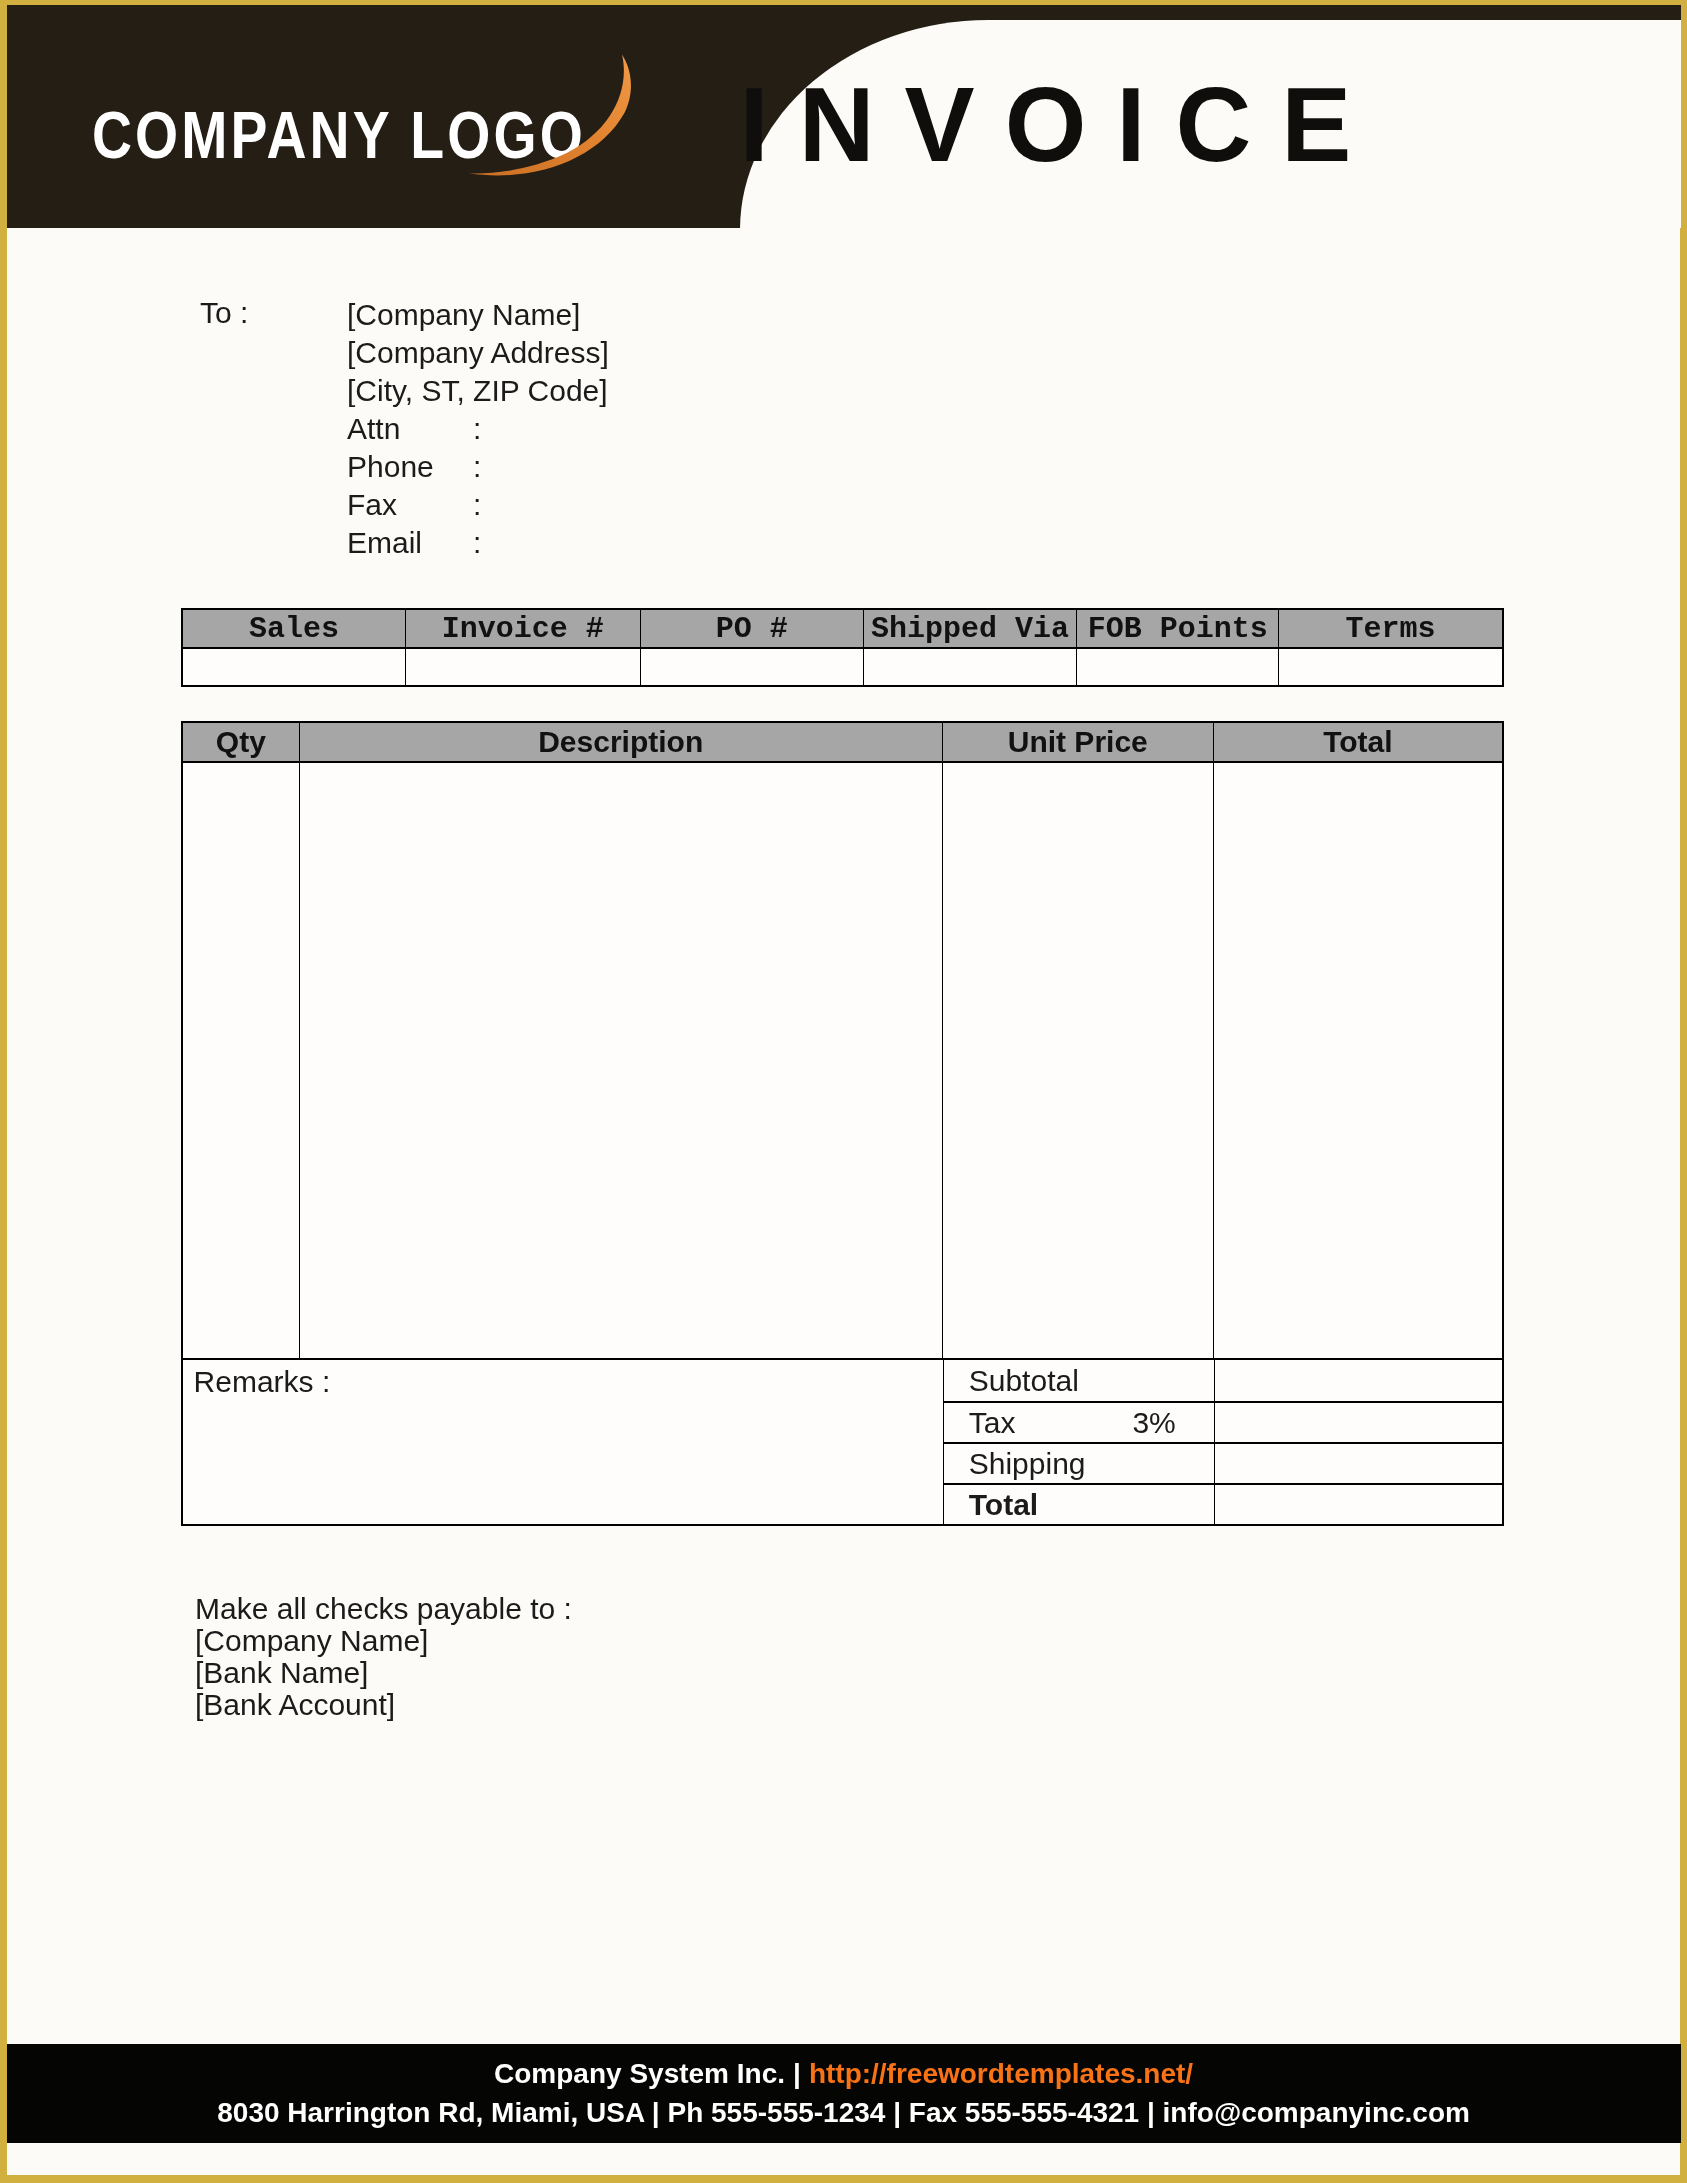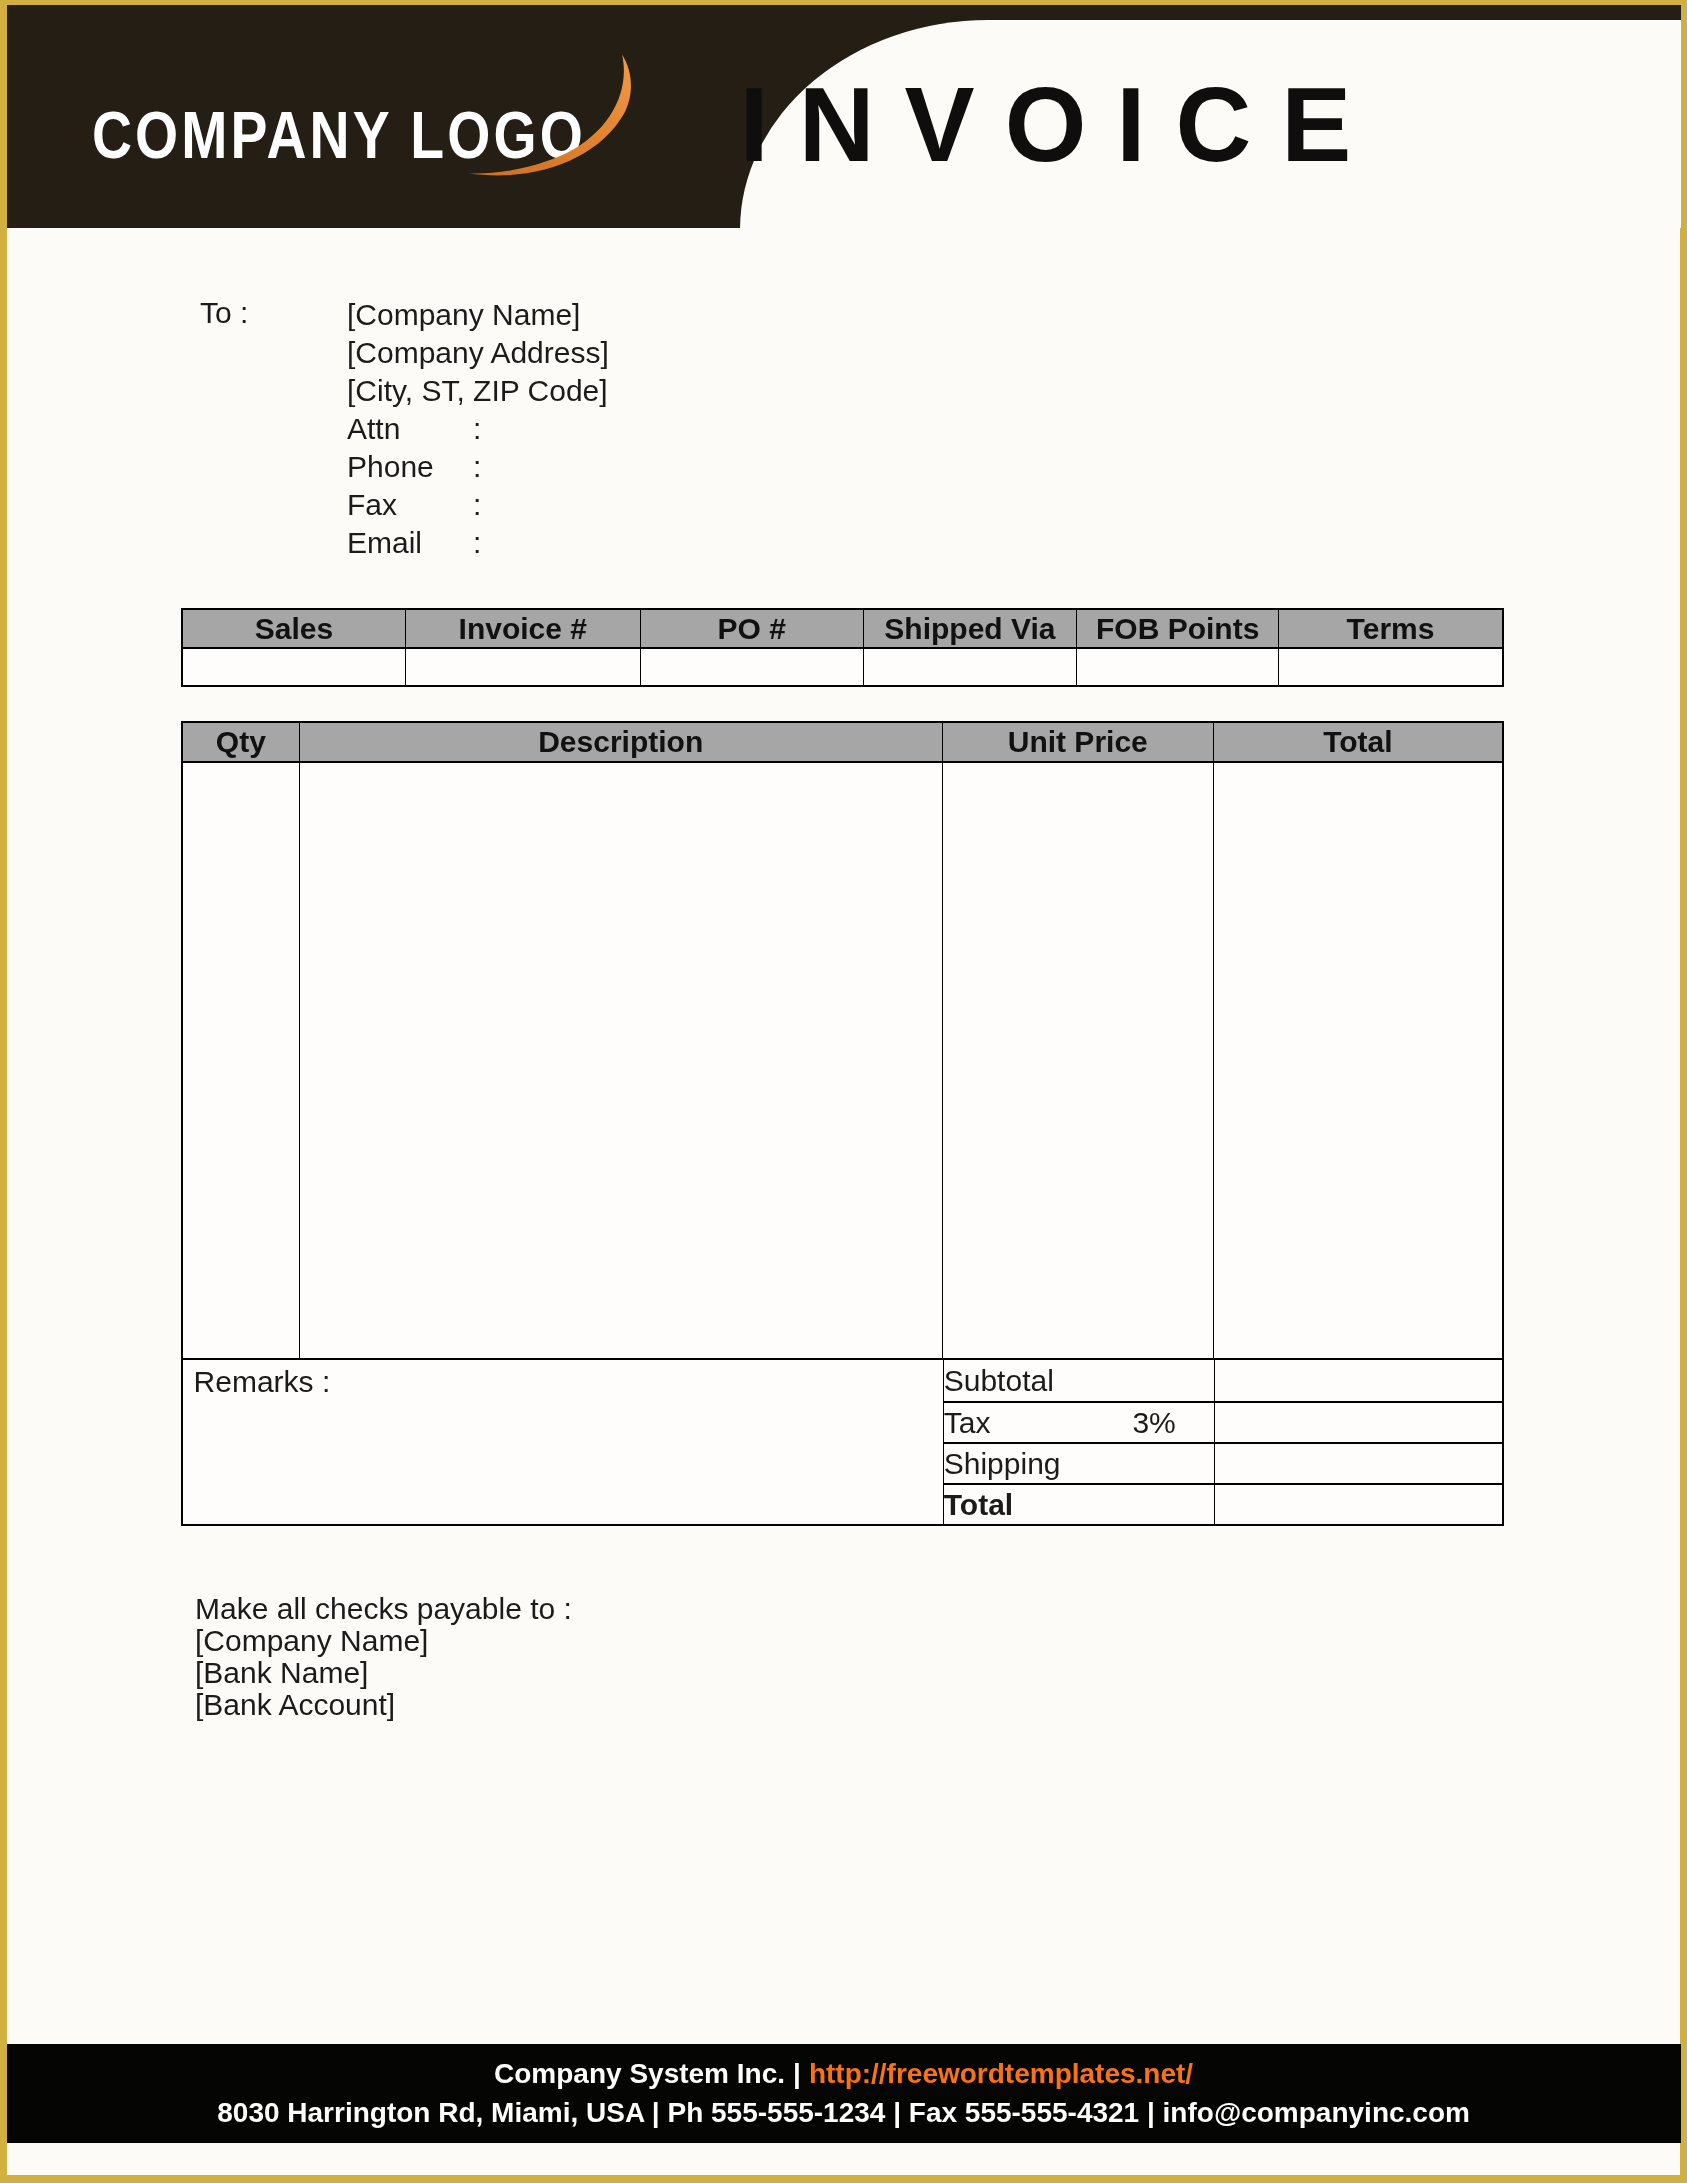--- a/index.html
+++ b/index.html
@@ -42,21 +42,21 @@
   .to-field .lbl { width:126px; }
   
   .sales-table {
     position:absolute; left:181px; top:608px; width:1323px;
     border:2px solid #000; box-sizing:border-box; background:#fefdfb;
   }
   .st-row { display:grid; grid-template-columns:16.9% 17.8% 16.9% 16.2% 15.3% 16.9%; }
   .st-head { background:#a6a6a6; border-bottom:2.6px solid #000; height:37px; }
   .st-head .cell {
     display:flex; align-items:center; justify-content:center;
-    font-weight:bold; font-size:30px; border-right:1.3px solid #000; color:#111;
+    font-weight:bold; font-size:30px; border-right:1.3px solid #000; color:#111;font-family:Liberation Mono, monospace;
   }
   .st-body { height:36px; }
   .st-body .cell { border-right:1.3px solid #000; }
   .st-row .cell:last-child { border-right:none; }
   
   .items-table {
     position:absolute; left:181px; top:721px; width:1323px;
     border:2px solid #000; box-sizing:border-box; background:#fefdfb;
   }
   .it-row { display:grid; grid-template-columns:8.85% 48.75% 20.55% 21.85%; }
@@ -68,21 +68,21 @@
   .it-body { height:595px; }
   .it-body .cell { border-right:1.3px solid #000; }
   .it-row .cell:last-child { border-right:none; }
   .it-summary {
     display:grid; grid-template-columns:57.6% 20.55% 21.85%;
     grid-template-rows:repeat(4,41px); border-top:2.6px solid #000;
   }
   .remarks-cell { grid-row:1/5; padding:5.3px 10.6px; font-size:30px; }
   .sum-label {
     border-left:1.3px solid #000; display:flex; align-items:center;
-    padding-left:0; font-size:30px;
+    padding-left:25px; font-size:30px;
   }
   .sum-value { border-left:1.3px solid #000; }
   .sum-border-top { border-top:2px solid #000; }
   .sum-label .rate { margin-left:auto; margin-right:38px; }
   .sum-label.bold { font-weight:bold; }
   
   .checks { position:absolute; left:195px; top:1593px; font-size:30px; line-height:32px; }
   
   .footer {
     position:absolute; left:6.6px; top:2044px; width:1674px; height:99px;

